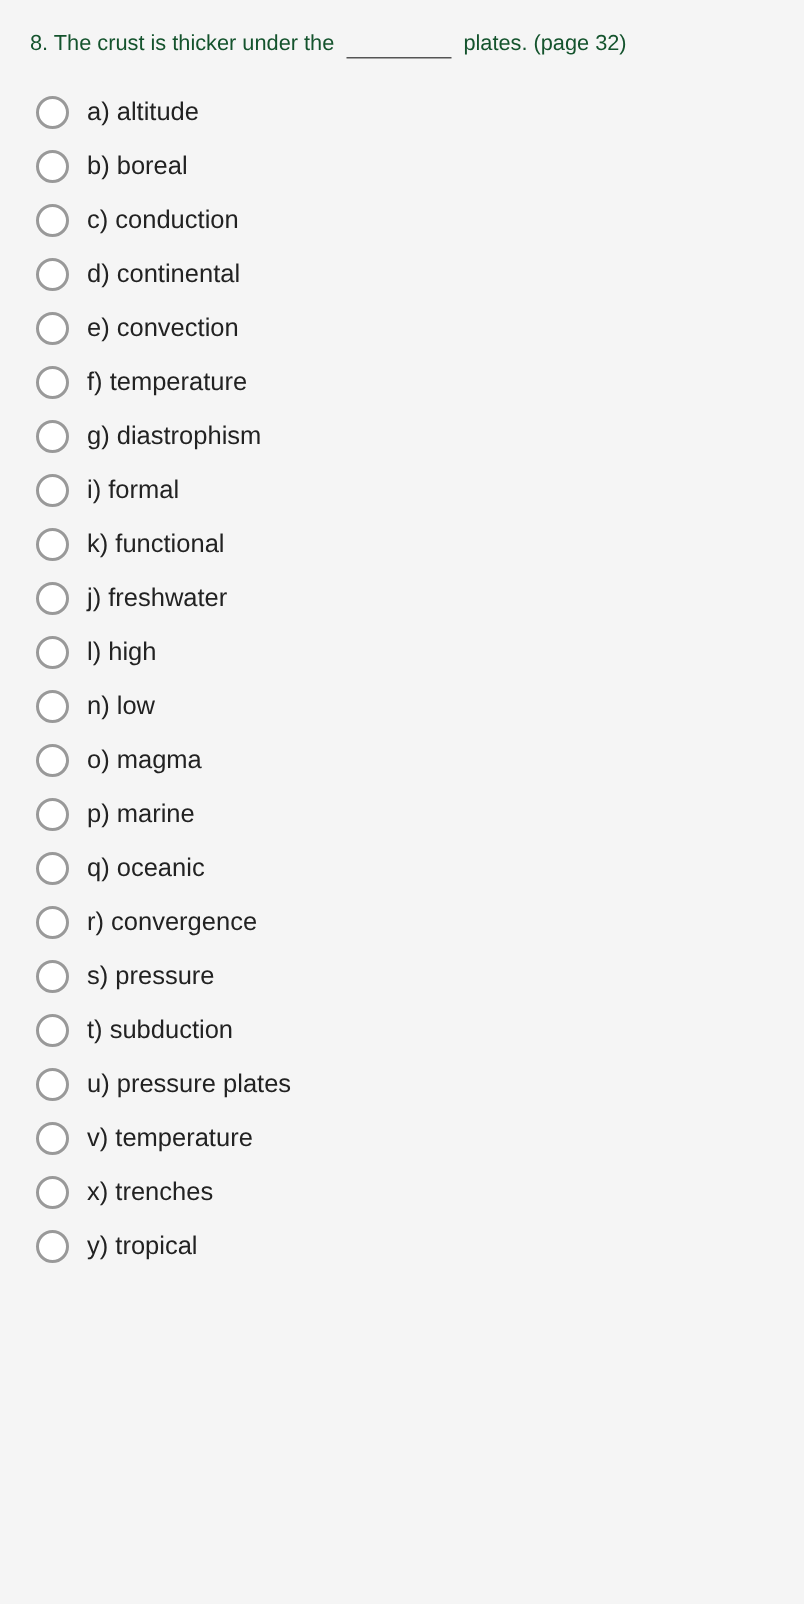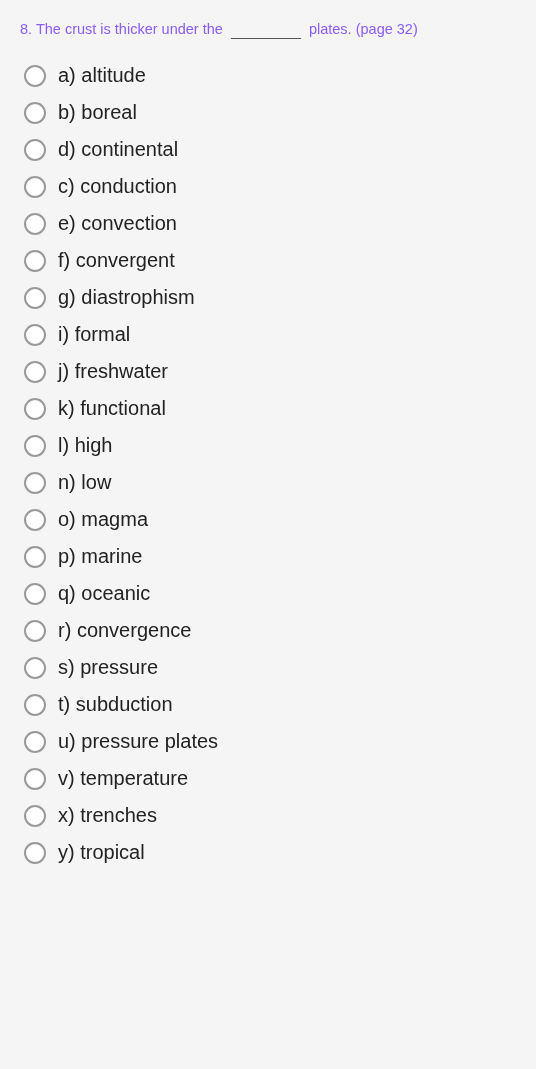--- a/index.html
+++ b/index.html
@@ -13,21 +13,21 @@
       min-height: 1069px;
       background-color: #f5f5f5;
       font-family: Arial, sans-serif;
       font-size: 15px;
       color: #222;
       padding: 18px 20px 30px 20px;
     }
 
     .question-text {
       font-size: 14.5px;
-      color: #8b5cf6;
+      color: #14532d;
       margin-bottom: 18px;
       line-height: 1.4;
     }
 
     .blank {
       display: inline-block;
       border-bottom: 1.5px solid #555;
       width: 70px;
       margin: 0 4px;
       vertical-align: bottom;
@@ -54,21 +54,21 @@
       border: 2px solid #999;
       background: #fff;
       flex-shrink: 0;
       margin-right: 12px;
       display: flex;
       align-items: center;
       justify-content: center;
     }
 
     .option-label {
-      font-size: 20px;
+      font-size: 17px;
       color: #222;
     }
   </style>
 </head>
 <body>
 
 <div>
   <p class="question-text">
     <span>8</span>. 
     <span>The crust is thicker under the</span>
@@ -80,49 +80,49 @@
   <li class="option-item">
         <div class="radio-circle"></div>
         <span class="option-label">a) altitude</span>
       </li>
       <li class="option-item">
         <div class="radio-circle"></div>
         <span class="option-label">b) boreal</span>
       </li>
       <li class="option-item">
         <div class="radio-circle"></div>
-        <span class="option-label">d) continental</span>
+        <span class="option-label">c) conduction</span>
       </li>
       <li class="option-item">
         <div class="radio-circle"></div>
-        <span class="option-label">c) conduction</span>
+        <span class="option-label">d) continental</span>
       </li>
       <li class="option-item">
         <div class="radio-circle"></div>
         <span class="option-label">e) convection</span>
       </li>
       <li class="option-item">
         <div class="radio-circle"></div>
-        <span class="option-label">f) convergent</span>
+        <span class="option-label">f) temperature</span>
       </li>
       <li class="option-item">
         <div class="radio-circle"></div>
         <span class="option-label">g) diastrophism</span>
       </li>
       <li class="option-item">
         <div class="radio-circle"></div>
         <span class="option-label">i) formal</span>
       </li>
       <li class="option-item">
         <div class="radio-circle"></div>
-        <span class="option-label">j) freshwater</span>
+        <span class="option-label">k) functional</span>
       </li>
       <li class="option-item">
         <div class="radio-circle"></div>
-        <span class="option-label">k) functional</span>
+        <span class="option-label">j) freshwater</span>
       </li>
       <li class="option-item">
         <div class="radio-circle"></div>
         <span class="option-label">l) high</span>
       </li>
       <li class="option-item">
         <div class="radio-circle"></div>
         <span class="option-label">n) low</span>
       </li>
       <li class="option-item">

